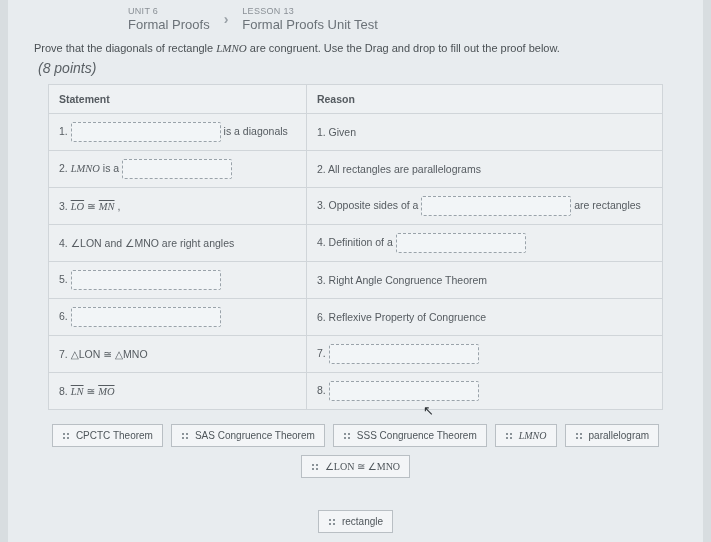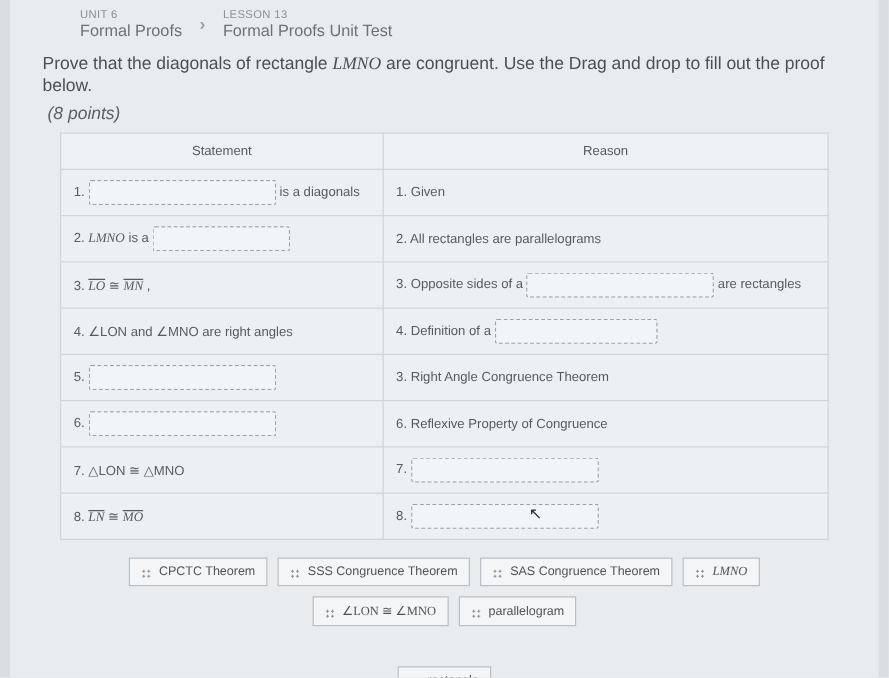--- a/index.html
+++ b/index.html
@@ -15,51 +15,51 @@
   .page {
     background: #e8ecef;
     margin: 0 8px;
     min-height: 542px;
     padding: 0;
   }
   .breadcrumb {
     display: flex;
     align-items: center;
     gap: 14px;
-    padding: 6px 0 6px 56px;
+    padding: 6px 0 6px 120px;
     font-size: 10px;
     line-height: 1.2;
   }
   .breadcrumb .crumb { display: flex; flex-direction: column; }
   .breadcrumb .crumb .l1 { color: #8a9096; font-size: 9px; letter-spacing: 0.3px; }
   .breadcrumb .crumb .l2 { color: #6b7278; font-size: 13px; }
   .breadcrumb .chev { color: #9aa1a7; font-size: 14px; font-weight: bold; }
   .prompt {
     padding: 4px 0 0 26px;
-    font-size: 14px;
+    font-size: 11px;
     color: #4a5054;
   }
   .prompt .math { font-family: 'Times New Roman', serif; font-style: italic; }
   .points { padding: 6px 0 8px 30px; font-style: italic; color: #5a6065; font-size: 14px;}
   .proof-wrap { padding: 0 40px 0 40px; }
   table.proof {
     width: 100%;
     border-collapse: collapse;
     background: #edf0f2;
     border: 1px solid #c9cfd3;
     font-size: 10.5px;
     color: #555b60;
   }
   table.proof th, table.proof td {
     border: 1px solid #d0d5d9;
     padding: 8px 10px;
     text-align: left;
     vertical-align: middle;
   }
-  table.proof th { font-weight: normal; background: #eef1f3; text-align: center; }
+  table.proof th { font-weight: bold; background: #eef1f3; }
   .blank {
     display: inline-block;
     border: 1.5px dashed #9aa3aa;
     border-radius: 2px;
     height: 20px;
     vertical-align: middle;
     background: #f2f5f7;
     min-width: 40px;
   }
   .blank.w150 { width: 150px; }
@@ -75,21 +75,21 @@
     gap: 8px;
     justify-content: center;
   }
   .tile {
     border: 1px solid #b9bfc4;
     background: #f3f5f7;
     padding: 5px 9px;
     font-size: 10px;
     color: #4e555a;
     display: inline-flex;
-    align-items: flex-end;
+    align-items: center;
     gap: 6px;
     cursor: grab;
   }
   .tile .grip {
     display: inline-block;
     width: 8px; height: 8px;
     background:
       radial-gradient(#8a9298 0.8px, transparent 0.9px) 0 0/4px 4px;
   }
   .cursor-arrow {
@@ -210,37 +210,37 @@
       </table>
   </div>
 
   <div class="tiles">
     <div class="tile">
         <span class="grip"></span>
         <span>CPCTC Theorem</span>
       </div>
     <div class="tile">
         <span class="grip"></span>
+        <span>SAS Congruence Theorem</span>
+      </div>
+    <div class="tile">
+        <span class="grip"></span>
         <span>SSS Congruence Theorem</span>
       </div>
     <div class="tile">
         <span class="grip"></span>
-        <span>SAS Congruence Theorem</span>
-      </div>
-    <div class="tile">
-        <span class="grip"></span>
         <span class="math">LMNO</span>
       </div>
     <div class="tile">
         <span class="grip"></span>
+        <span>parallelogram</span>
+      </div>
+    <div class="tile">
+        <span class="grip"></span>
         <span class="math" style="font-style:normal">∠LON ≅ ∠MNO</span>
-      </div>
-    <div class="tile">
-        <span class="grip"></span>
-        <span>parallelogram</span>
       </div>
 
     <div class="row2">
       <div class="tile">
           <span class="grip"></span>
           <span>rectangle</span>
         </div>
     </div>
   </div>
 

